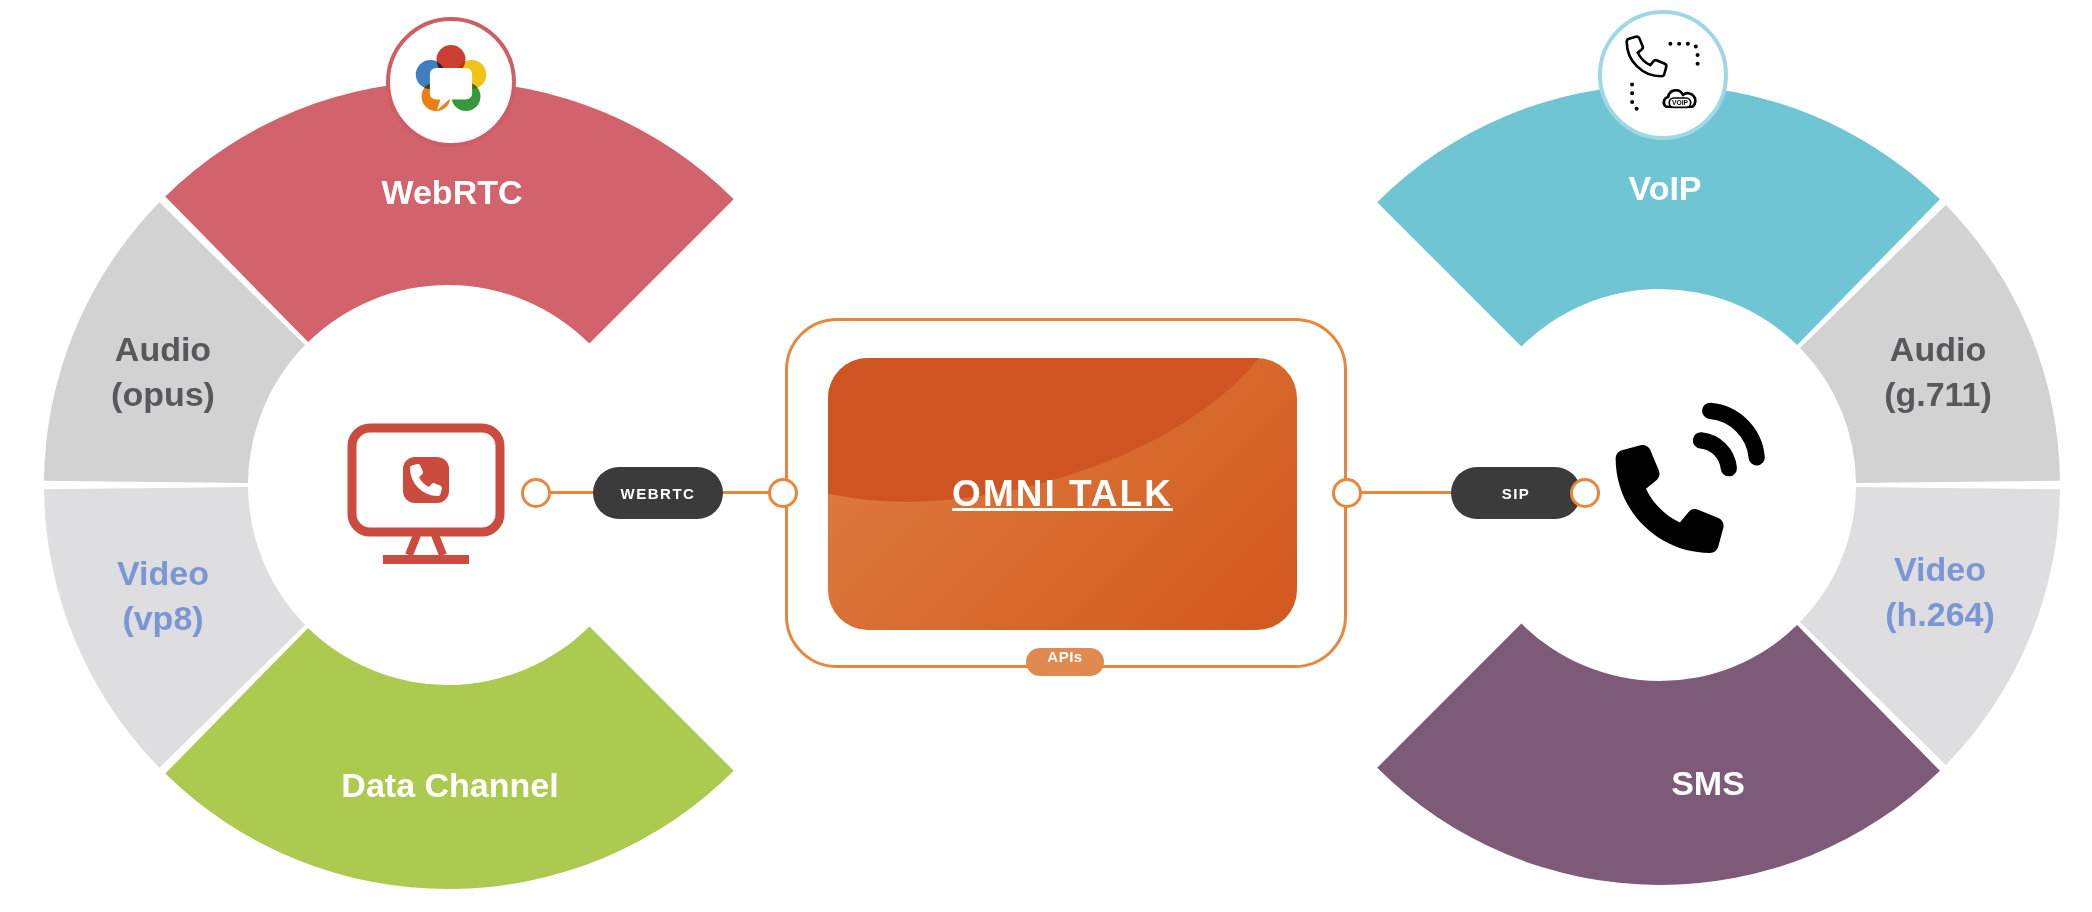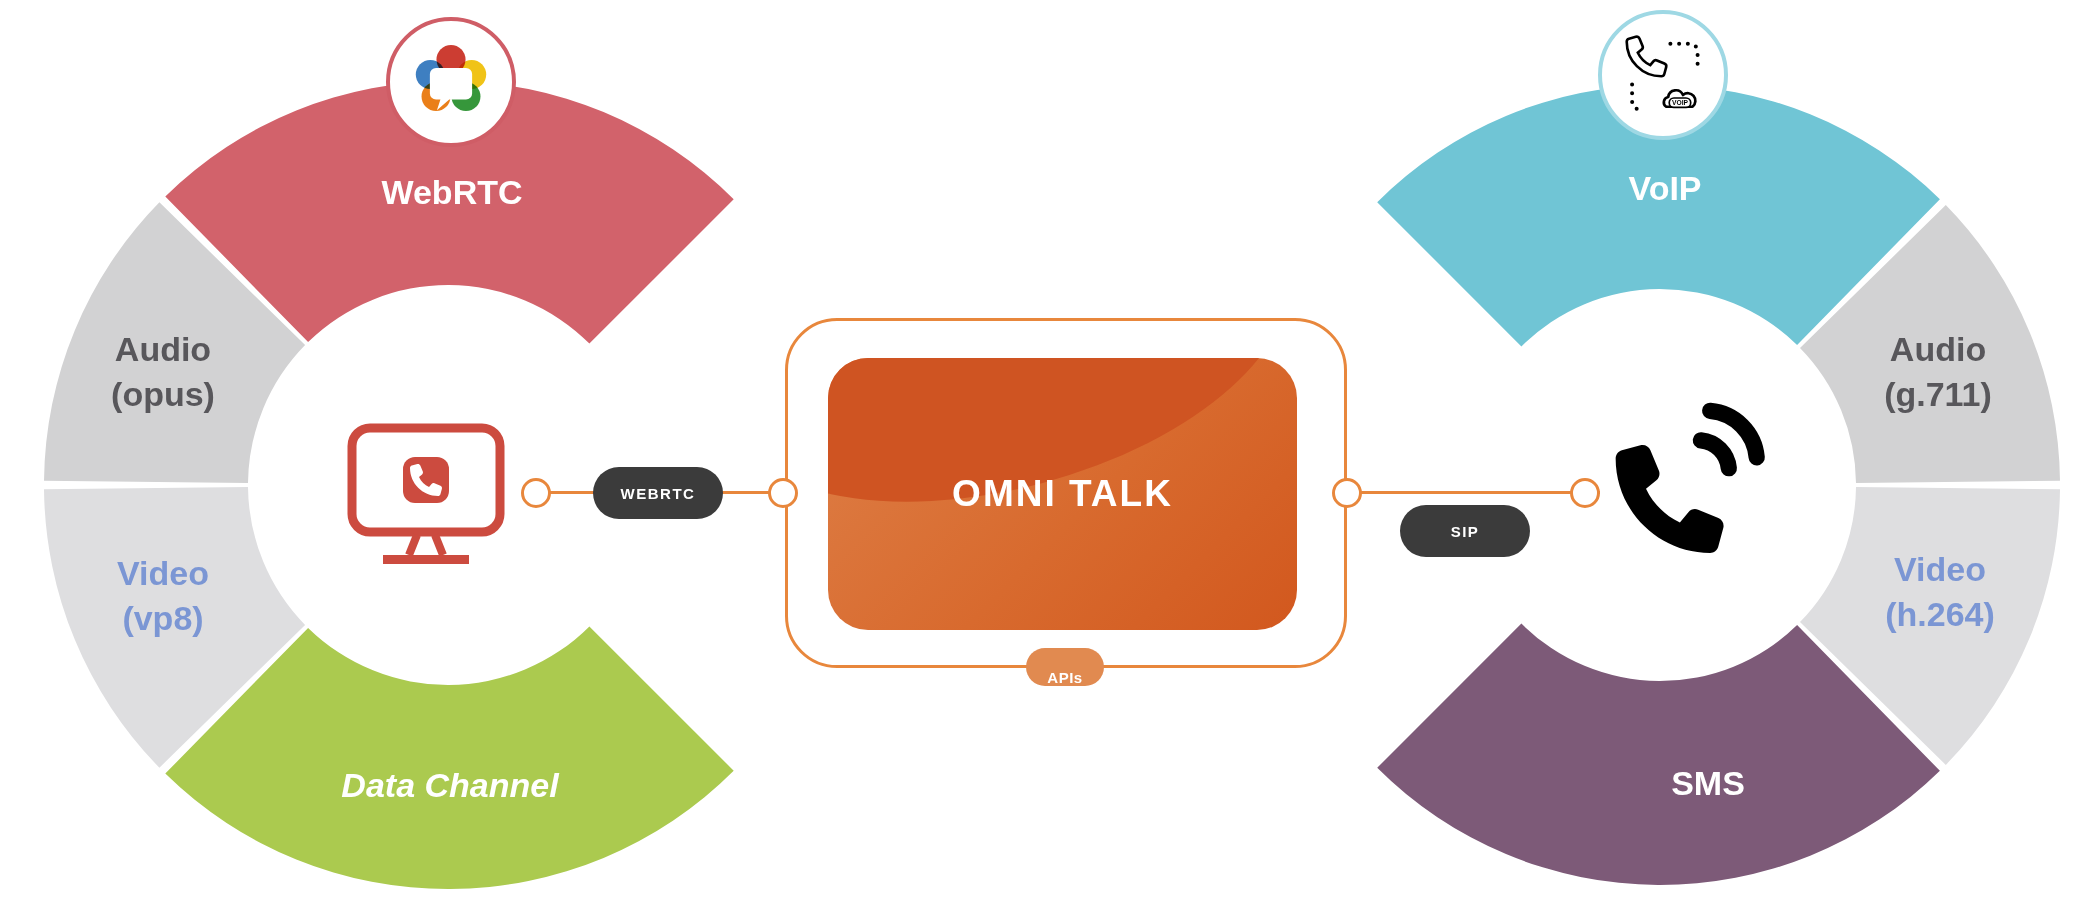--- a/index.html
+++ b/index.html
@@ -38,34 +38,34 @@
     overflow:hidden;z-index:3;
     background:linear-gradient(135deg,var(--srv-light) 0%,#d86a2e 55%,var(--srv-deep) 100%);
   }
   .server-box::before{
     content:"";position:absolute;left:-25%;top:-62%;width:125%;height:110%;
     background:var(--srv-top);border-radius:50%;transform:rotate(-15deg);
   }
   .server-title{
     position:absolute;left:828px;top:358px;width:469px;height:272px;z-index:4;
     display:flex;flex-direction:column;align-items:center;justify-content:center;
-    color:#fff;font-weight:bold;font-size:37px;letter-spacing:2px;line-height:1.32;text-align:center;
+    color:#fff;font-weight:bold;font-size:37px;letter-spacing:2px;line-height:1.32;text-align:center;text-decoration:underline;
   }
   .api-badge{
-    position:absolute;left:1026px;top:648px;width:78px;height:38px;border-radius:21px;
-    background:var(--badge);z-index:5;display:flex;align-items:flex-end;justify-content:center;
+    position:absolute;left:1026px;top:648px;width:78px;height:28px;border-radius:21px;
+    background:var(--badge);z-index:5;display:flex;align-items:flex-start;justify-content:center;
     color:#fff;font-weight:bold;font-size:15px;letter-spacing:.5px;
   }
   .proto-pill{
     position:absolute;top:467px;width:130px;height:52px;border-radius:26px;background:var(--pill-dark);
     z-index:4;display:flex;align-items:center;justify-content:center;
     color:#fff;font-weight:bold;font-size:15px;letter-spacing:1.5px;
   }
   #webrtc-pill{left:593px;}
-  #sip-pill{left:1400px;margin-top:38px;}
+  #sip-pill{left:1451px;}
   .node{
     position:absolute;top:478px;width:30px;height:30px;border-radius:50%;background:#fff;
     border:3px solid var(--accent);box-sizing:border-box;z-index:6;
   }
   .end-icon{position:absolute;z-index:5;}
   #defs-holder{position:absolute;width:0;height:0;overflow:hidden;}
 </style>
 </head>
 <body>
 
@@ -95,21 +95,21 @@
     <span>WebRTC</span>
   </div>
   <div class="seg-label" style="left: 163px; top: 372px; color: rgb(88, 87, 91);">
     <span>Audio</span>
       <span>(opus)</span>
   </div>
   <div class="seg-label" style="left: 163px; top: 596px; color: rgb(123, 150, 212);">
     <span>Video</span>
       <span>(vp8)</span>
   </div>
-  <div class="seg-label" style="left: 450px; top: 785px; color: rgb(255, 255, 255); font-style: italic;">
+  <div class="seg-label" style="left: 450px; top: 785px; color: rgb(255, 255, 255);">
     <span>Data Channel</span>
   </div>
 
   <div class="seg-label" style="left: 1665px; top: 188px; color: rgb(255, 255, 255);">
     <span>VoIP</span>
   </div>
   <div class="seg-label" style="left: 1938px; top: 372px; color: rgb(88, 87, 91);">
     <span>Audio</span>
       <span>(g.711)</span>
   </div>

